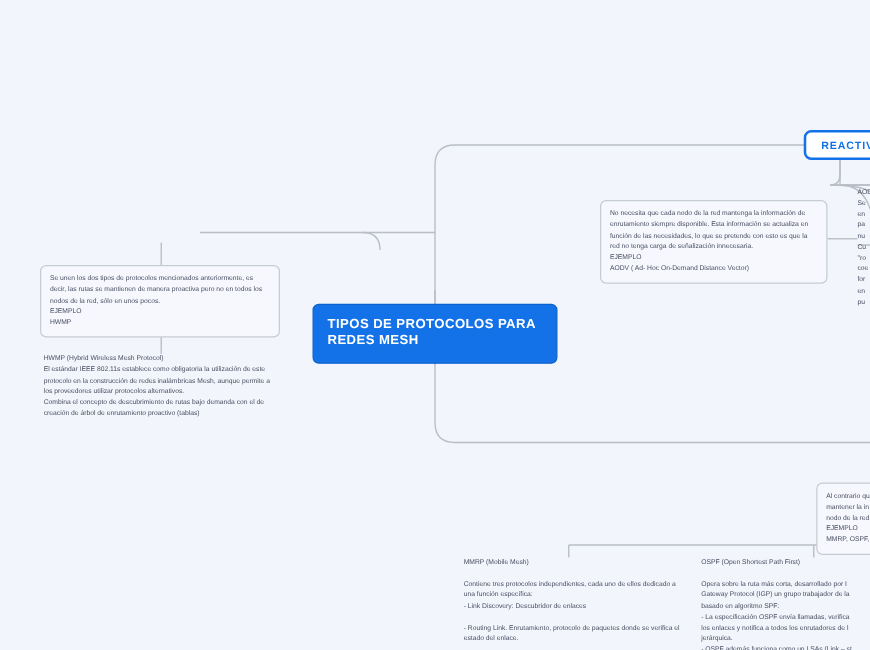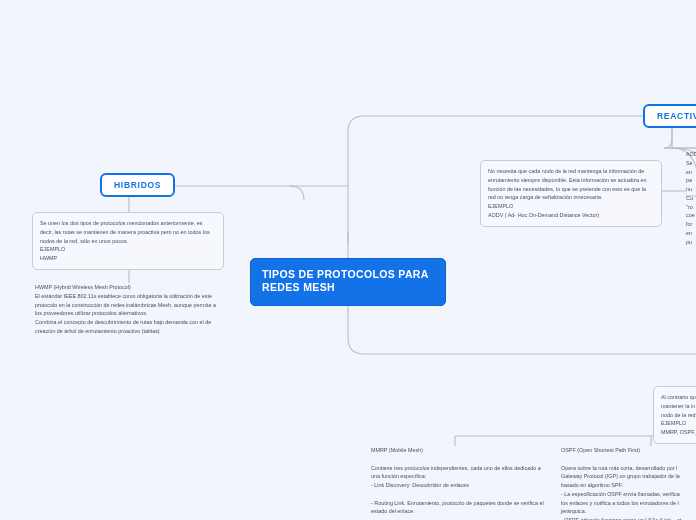--- a/index.html
+++ b/index.html
@@ -29,21 +29,20 @@
     background: #1372e8;
     border: 1px solid #0f63cd;
     border-radius: 5px;
     padding: 9px 11px 10px 11px;
     color: #ffffff;
     font-size: 10.5px;
     font-weight: bold;
     letter-spacing: 0.35px;
     line-height: 1.28;
     text-transform: uppercase;
-    margin-top: 15px;
   }
 
   
   .pill {
     position: absolute;
     background: #ffffff;
     border: 2px solid #1372e8;
     border-radius: 6px;
     padding: 5px 12px 5px 12px;
     color: #1372e8;
@@ -117,21 +116,20 @@
     <path d="M455,436 H696" fill="none" stroke="#b9bdc6" stroke-width="1.1"></path>
     <path d="M455,436 V446" fill="none" stroke="#b9bdc6" stroke-width="1.1"></path>
     <path d="M651,436 V446" fill="none" stroke="#b9bdc6" stroke-width="1.1"></path>
     <path d="M455,436 Q455,436 455,436" fill="none" stroke="#b9bdc6" stroke-width="1.1"></path>
 
     <path d="M696,412 V420" fill="none" stroke="#b9bdc6" stroke-width="1.1"></path>
   </svg>
 
   <div class="root-node">TIPOS DE PROTOCOLOS PARA REDES MESH</div>
 
-  <div class="pill pill-hibridos">HIBRIDOS</div>
 
   <div class="pill pill-reactivos">REACTIVOS</div>
 
   <div class="note note-hibridos">Se unen los dos tipos de protocolos mencionados anteriormente, es decir, las rutas se mantienen de manera proactiva pero no en todos los nodos de la red, sólo en unos pocos.
 EJEMPLO
 HWMP</div>
 
   <div class="note note-reactivos">No necesita que cada nodo de la red mantenga la información de enrutamiento siempre disponible. Esta información se actualiza en función de las necesidades, lo que se pretende con esto es que la red no tenga carga de señalización innecesaria.
 EJEMPLO
 AODV ( Ad- Hoc On-Demand Distance Vector)</div>

